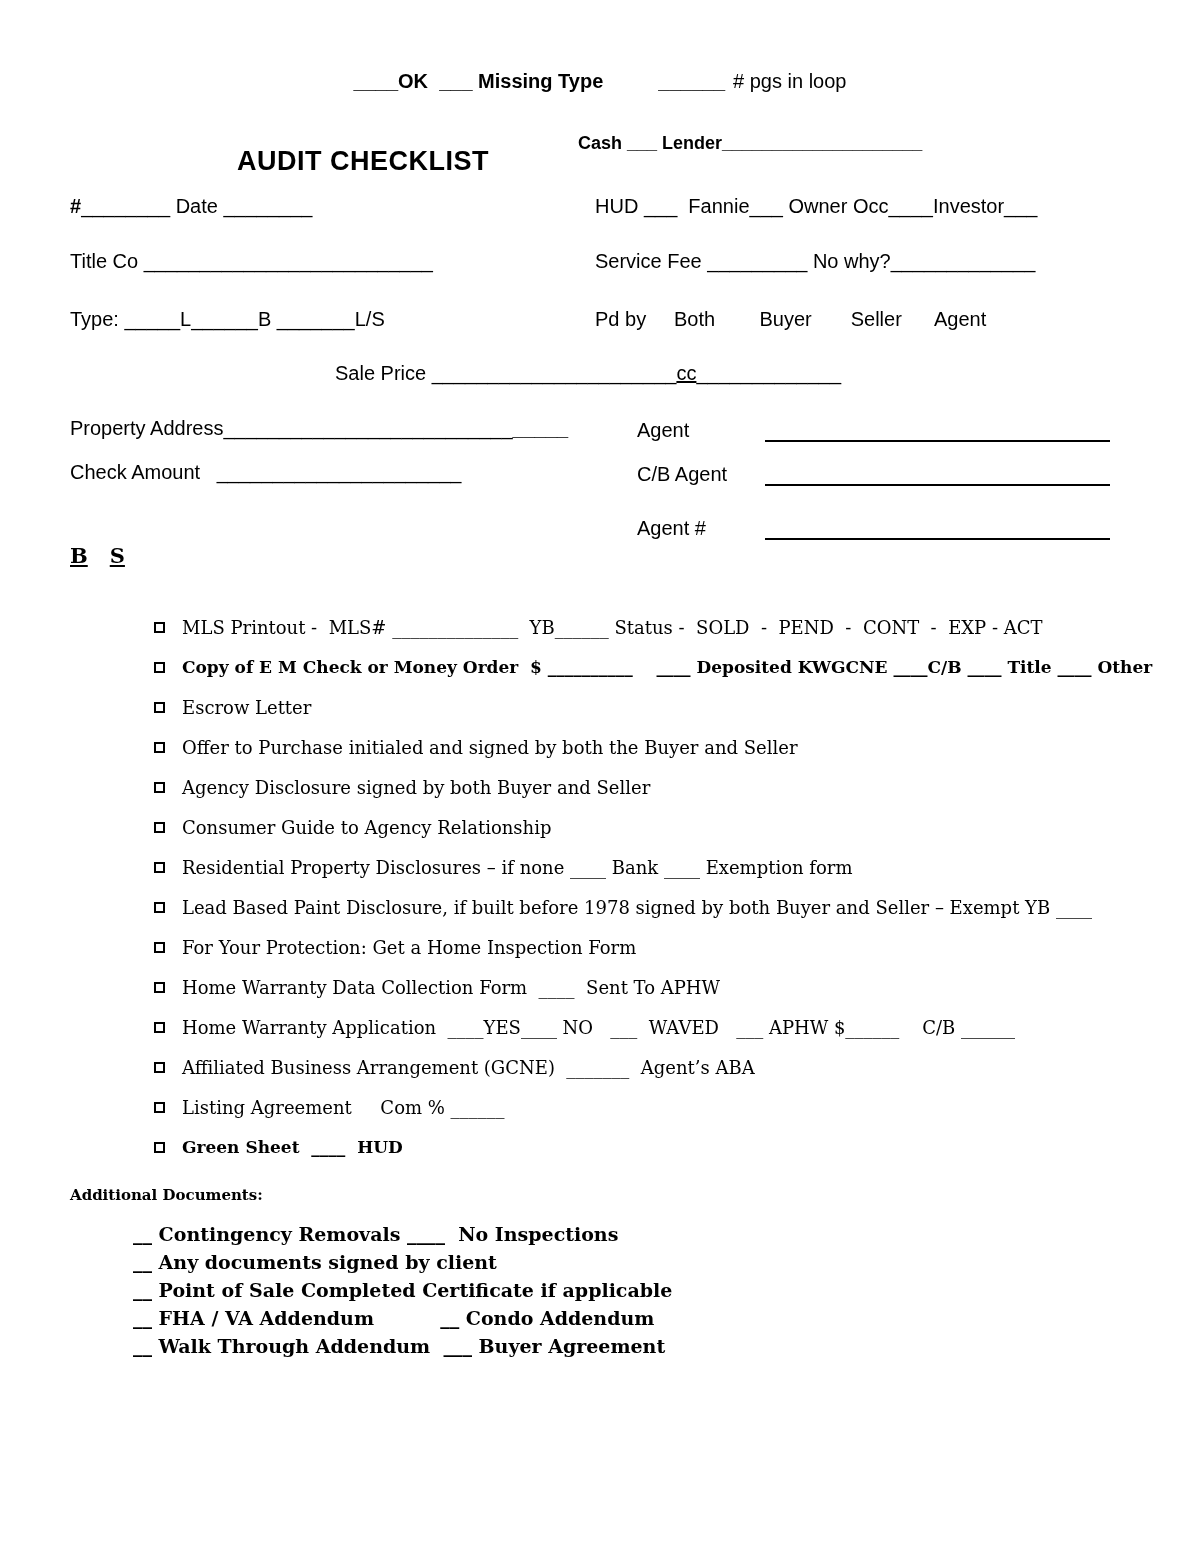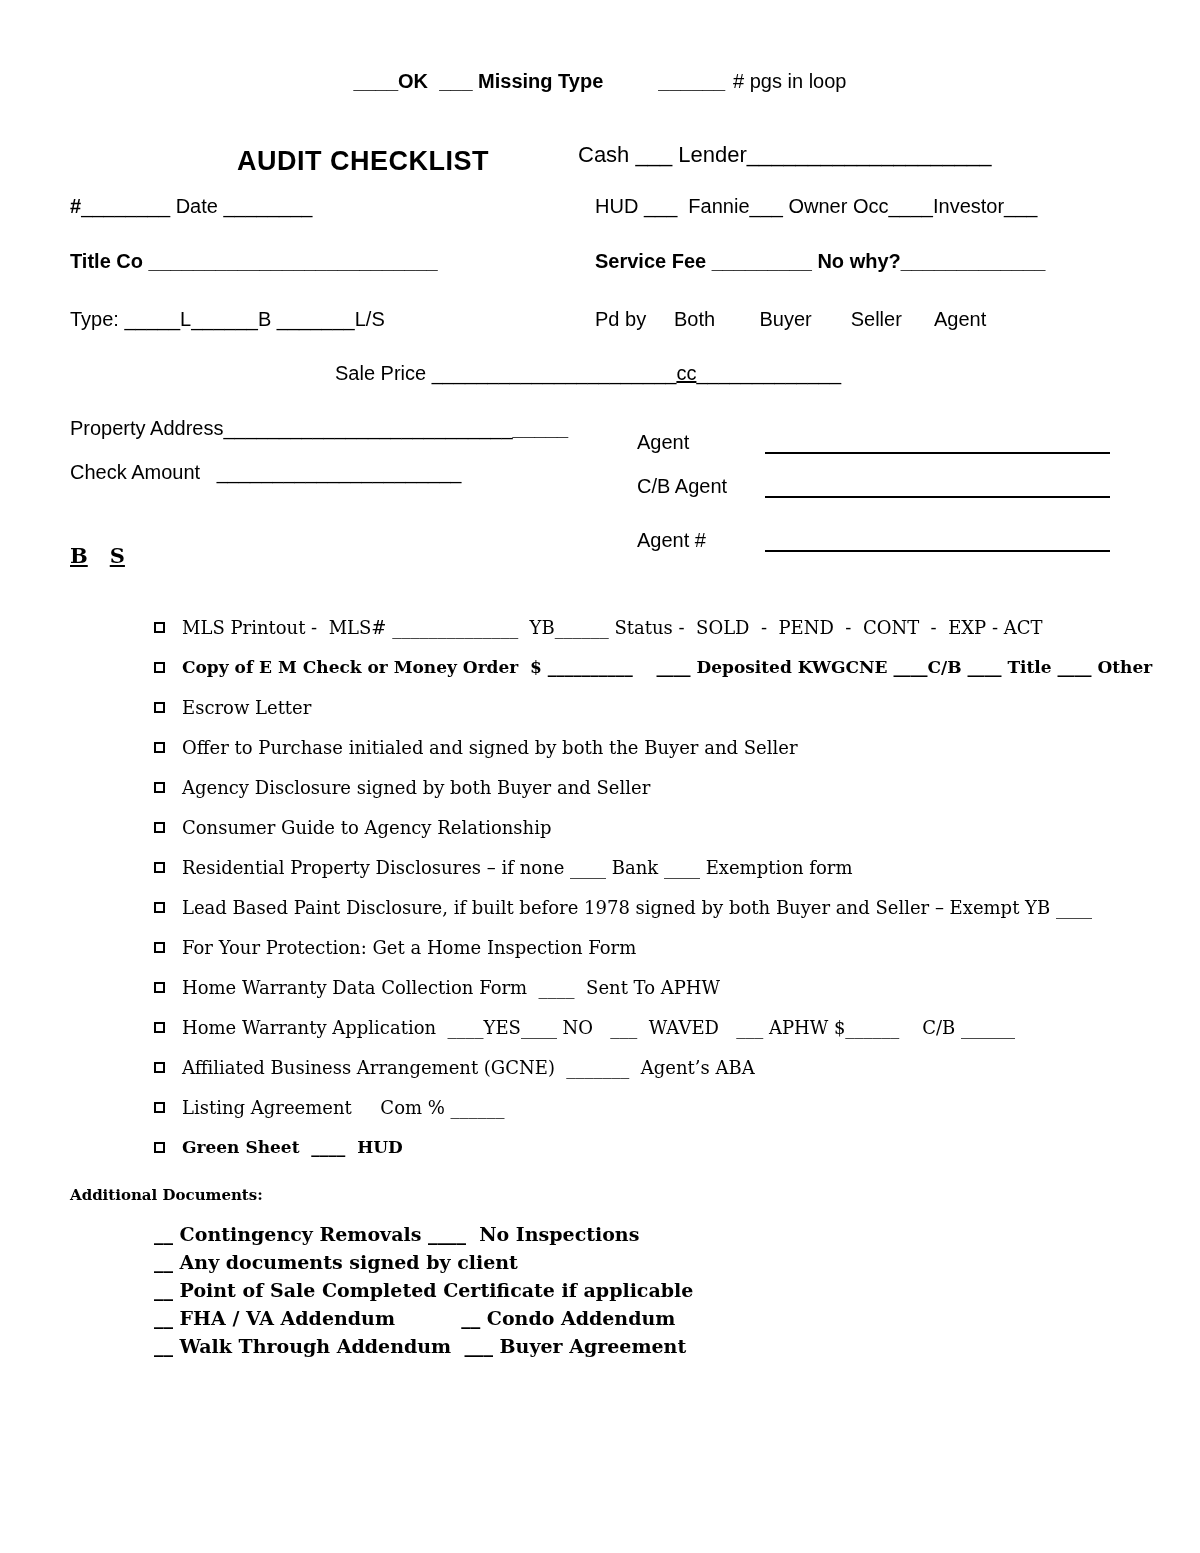--- a/index.html
+++ b/index.html
@@ -15,27 +15,27 @@
 
   
   .topline { text-align:center; font-size:20px; height:24px; margin-bottom:36px; }
   .topline span { white-space:pre; }
   .topline .pgs-blank { margin-left:55px;margin-top:31px; }
   .topline .pgs-label { margin-left:8px; }
 
   
   .title-row { position:relative; height:32px; margin-bottom:33px; }
   .doc-title { position:absolute; left:167px; top:16px; font-size:27px; font-weight:bold; letter-spacing:0.5px; }
-  .cash-lender { position:absolute; left:508px; top:12px; font-size:22px; font-weight:normal; white-space:pre; }
+  .cash-lender { position:absolute; left:508px; top:3px; font-size:18px; font-weight:bold; white-space:pre; }
 
   
   .frow { position:relative; height:24px; font-size:20px; }
   .frow span { white-space:pre; }
   .frow .r  { position:absolute; left:525px; top:0; }
-  .frow .r2 { position:absolute; left:567px; top:12px; }
+  .frow .r2 { position:absolute; left:567px; top:0; }
   .rlabel { display:inline-block; width:128px; }
   .fill {
     display:inline-block; width:345px; height:20px;
     box-shadow: inset 0 -2px 0 #000;
     position:relative; top:5px;
   }
   .saleprice { padding-left:265px; }
 
   
   .bs-row { height:28px; margin-bottom:45px; }
@@ -53,21 +53,21 @@
     margin-right:17px; flex:none; background:#fff;
   }
   .item-text { white-space:pre; }
   .item.bolditem .item-text { font-weight:bold; font-size:17px; }
 
   
   .addl-heading {
     margin-top:28px; font-family:"DejaVu Serif", serif;
     font-weight:bold; font-size:15px; height:18px;
   }
-  .addl-list { margin-left:84px; margin-top:16px; }
+  .addl-list { margin-left:63px; margin-top:16px; }
   .addl-item {
     font-family:"DejaVu Serif", serif; font-weight:bold;
     font-size:19px; line-height:28px; white-space:pre;
   }
 </style>
 </head>
 <body>
 
 <div class="page">
 
@@ -78,21 +78,21 @@
   <div class="title-row">
     <span class="doc-title">AUDIT CHECKLIST</span>
     <span class="cash-lender">Cash ___ Lender____________________</span>
   </div>
 
   <div class="frow" style="margin-bottom:31px;">
     <span class="bold">#</span><span>________ Date ________</span>
     <span class="r">HUD ___  Fannie___ Owner Occ____Investor___</span>
   </div>
 
-  <div class="frow" style="margin-bottom:34px;font-weight:bold;">
+  <div class="frow" style="margin-bottom:34px;">
     <span>Title Co __________________________</span>
     <span class="r">Service Fee _________ No why?_____________</span>
   </div>
 
   <div class="frow" style="margin-bottom:30px;">
     <span>Type: _____L______B _______L/S</span>
     <span class="r">Pd by     Both        Buyer       Seller      Agent</span>
   </div>
 
   <div class="frow saleprice" style="margin-bottom:31px;">

